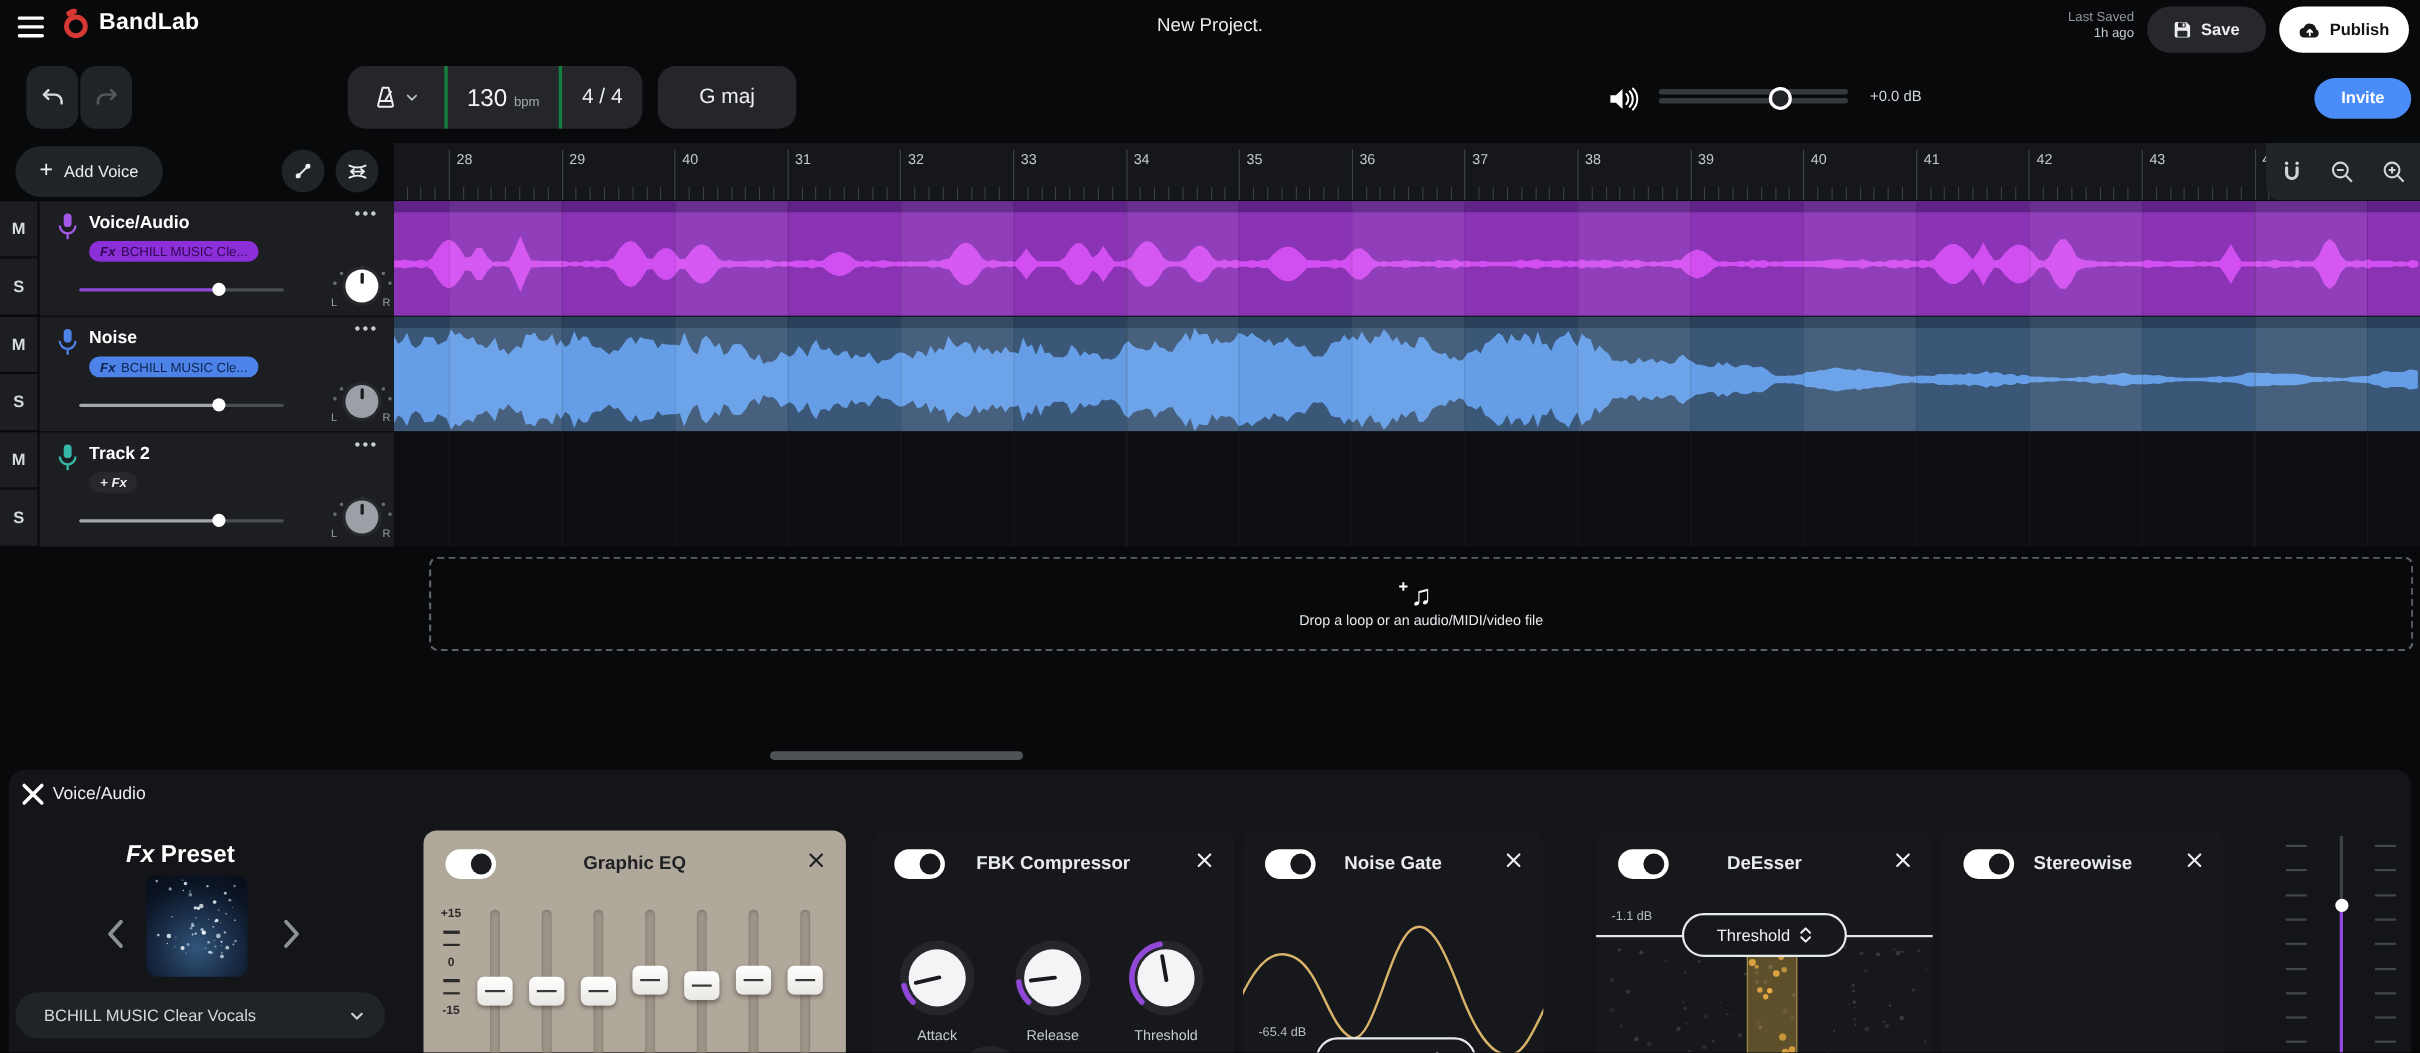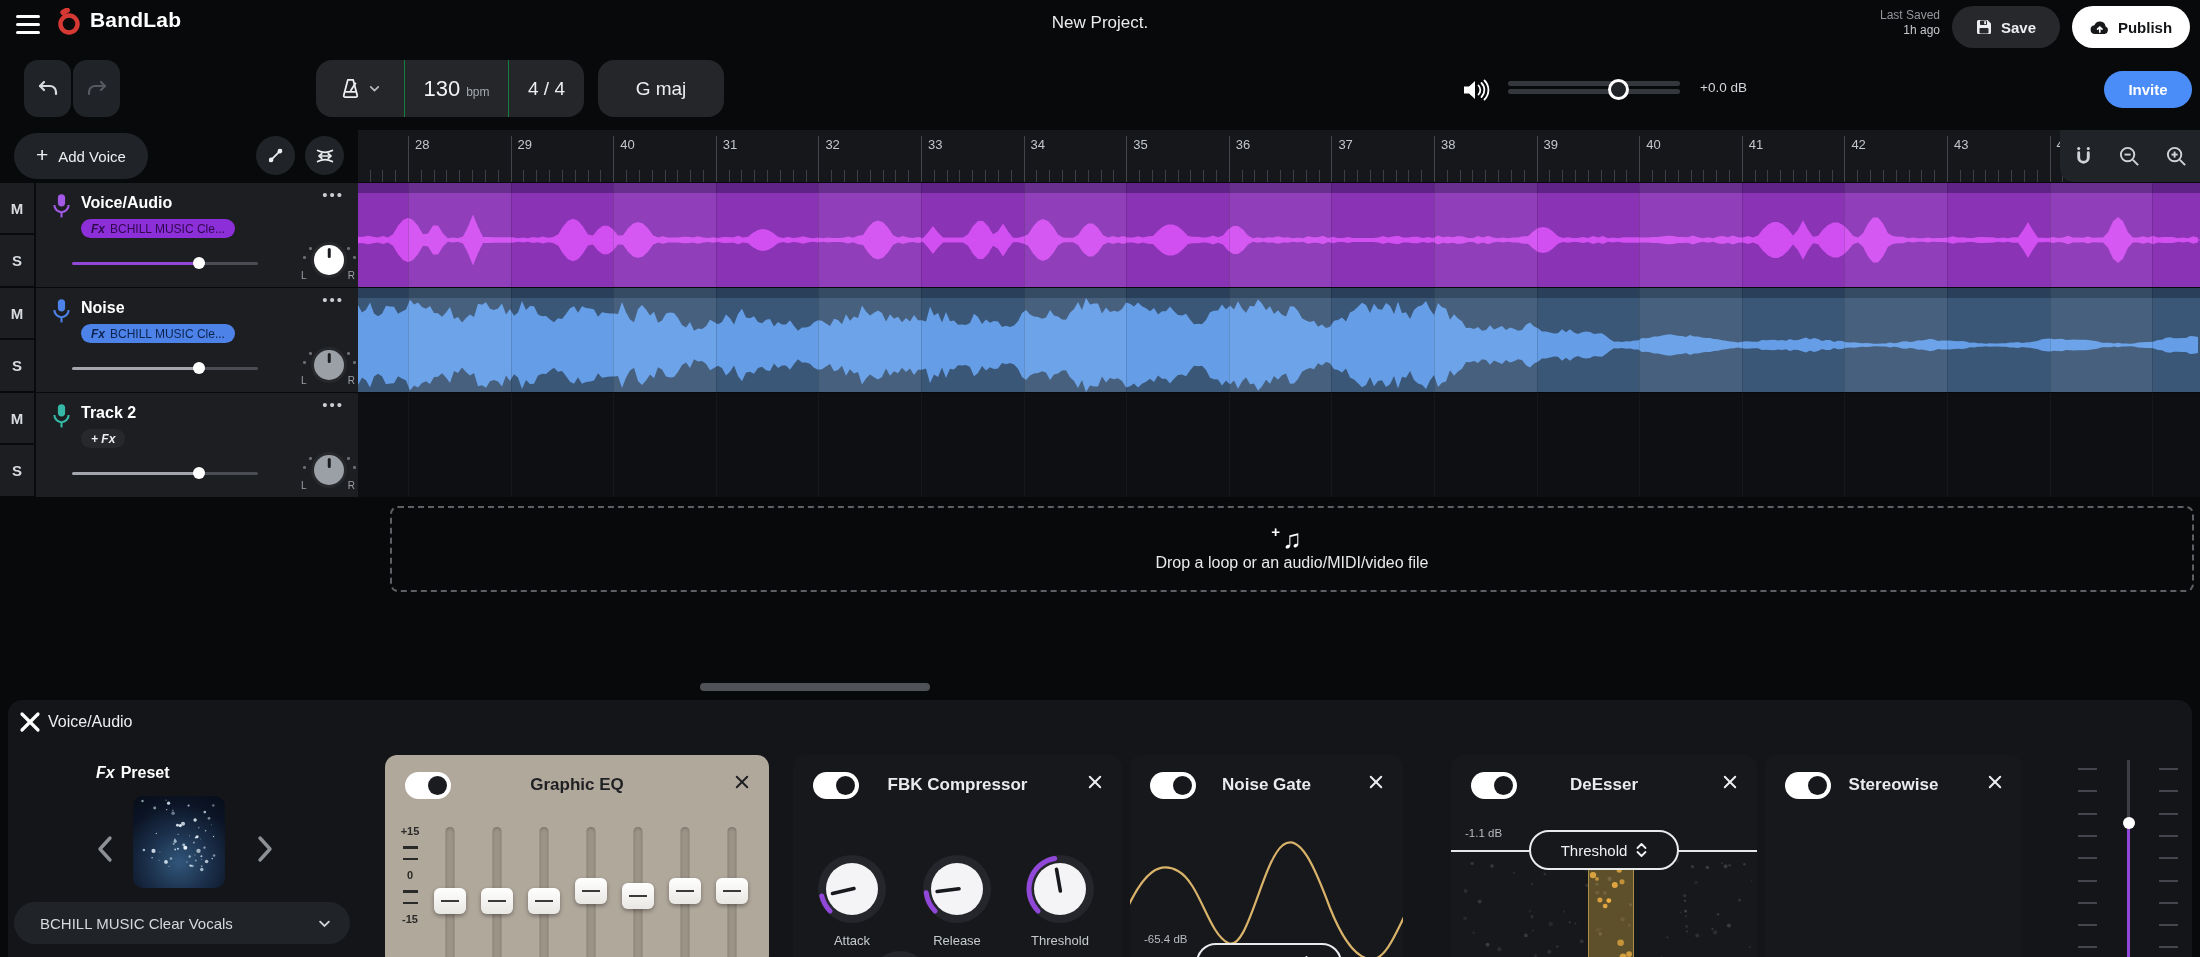--- a/index.html
+++ b/index.html
@@ -18,21 +18,21 @@
   #last-saved { position:absolute; right:260px; top:8px; text-align:right; font-size:12px; color:#94979c; line-height:15px; }
   #last-saved .v { color:#c6c9cd; }
   .pill-btn { position:absolute; top:6px; height:42px; border-radius:21px; display:flex; align-items:center; justify-content:center; gap:9px; font-size:15px; font-weight:600; cursor:pointer; }
   #save-btn { right:140px; width:108px; background:#26282c; color:#eceef0; }
   #publish-btn { right:10px; width:118px; background:#fff; color:#131416; }
 
   
   .sq-btn { position:absolute; top:60px; width:47px; height:57px; background:#202327; border-radius:14px; display:flex; align-items:center; justify-content:center; cursor:pointer; }
   .grp { position:absolute; top:60px; height:57px; background:#24262a; border-radius:16px; display:flex; align-items:stretch; overflow:hidden; }
   .seg { display:flex; align-items:center; justify-content:center; gap:6px; cursor:pointer; }
-  .seg + .seg { border-left:1px solid #15803d; }
+  .seg + .seg { border-left:3px solid #15803d; }
   #tempo-grp { left:316px; width:268px; }
   #bpm-val { font-size:22px; color:#f2f3f5; }
   #bpm-unit { font-size:12px; color:#a6aaaf; margin-top:7px; }
   #timesig { font-size:19px; color:#eceef0; }
   #key-pill { left:598px; width:126px; justify-content:center; display:flex; align-items:center; font-size:19px; color:#eceef0; cursor:pointer; }
   #transport-grp { left:920px; width:376px; }
   #time-display { font-size:21px; letter-spacing:1px; color:#f0f1f3; }
   #record-dot { width:26px; height:26px; border-radius:50%; }
   #vol-wrap { position:absolute; left:1462px; top:72px; width:330px; height:36px; }
   .vol-bar { position:absolute; left:46px; width:172px; height:5px; background:#34373c; border-radius:3px; }
@@ -78,28 +78,28 @@
   .clip .grid { position:absolute; inset:0;
           background-image:repeating-linear-gradient(90deg, rgba(255,255,255,.055) 0 102.6px, transparent 102.6px 205.2px),
                            repeating-linear-gradient(90deg, rgba(0,0,0,.14) 0 1px, transparent 1px 102.6px);
           background-position:50px 0, 50px 0; }
   .wave { position:absolute; left:0; top:10px; }
 
   
   #drop-zone { position:absolute; left:390px; top:506px; width:1804px; height:86px; border:2px dashed #5d6064; border-radius:8px; display:flex; flex-direction:column; align-items:center; justify-content:center; gap:2px; cursor:pointer; }
   #drop-icon { position:relative; font-size:26px; line-height:26px; color:#fff; }
   #drop-icon .plus { position:absolute; left:-11px; top:-7px; font-size:15px; font-weight:700; }
-  #drop-text { font-size:16px; color:#e8eaec; }
+  #drop-text { font-size:13px; color:#e8eaec; }
   #hscroll { position:absolute; left:700px; top:683px; width:230px; height:8px; background:#4f5256; border-radius:4px; cursor:pointer; }
 
   
   #fx-panel { position:absolute; left:8px; top:700px; width:2184px; height:257px; background:#141519; border-radius:14px 14px 0 0; overflow:hidden; }
   #fx-close { position:absolute; left:10px; top:10px; width:26px; height:26px; cursor:pointer; }
   #fx-track-label { position:absolute; left:40px; top:13px; font-size:16px; color:#eceef0; }
-  #preset-heading { position:absolute; left:88px; top:64px; width:200px; text-align:left; font-size:16px; color:#fff; }
+  #preset-heading { position:absolute; left:56px; top:64px; width:200px; text-align:center; font-size:22px; color:#fff; }
   #preset-heading .fx { font-style:italic; font-weight:700; margin-right:6px; }
   #preset-heading .b { font-weight:700; }
   .nav-chev { position:absolute; top:134px; width:24px; height:30px; cursor:pointer; color:#8d9195; }
   #preset-img { position:absolute; left:125px; top:96px; width:92px; height:92px; border-radius:10px; overflow:hidden; cursor:pointer;
         background:radial-gradient(circle at 50% 72%, #31567a 0%, #1b2f4a 40%, #0c1526 72%, #070d18 100%); }
   #preset-dd { position:absolute; left:6px; top:202px; width:336px; height:42px; background:#202328; border-radius:21px; display:flex; align-items:center; padding:0 18px 0 26px; cursor:pointer; }
   #preset-dd .name { flex:1; font-size:15px; color:#d6d9dc; white-space:nowrap; }
 
   .fx-card { position:absolute; top:55px; height:212px; background:#16181c; border-radius:12px; color:#e9ebee; }
   .fx-card .title { position:absolute; left:0; right:0; top:20px; text-align:center; font-size:17px; font-weight:600; }

